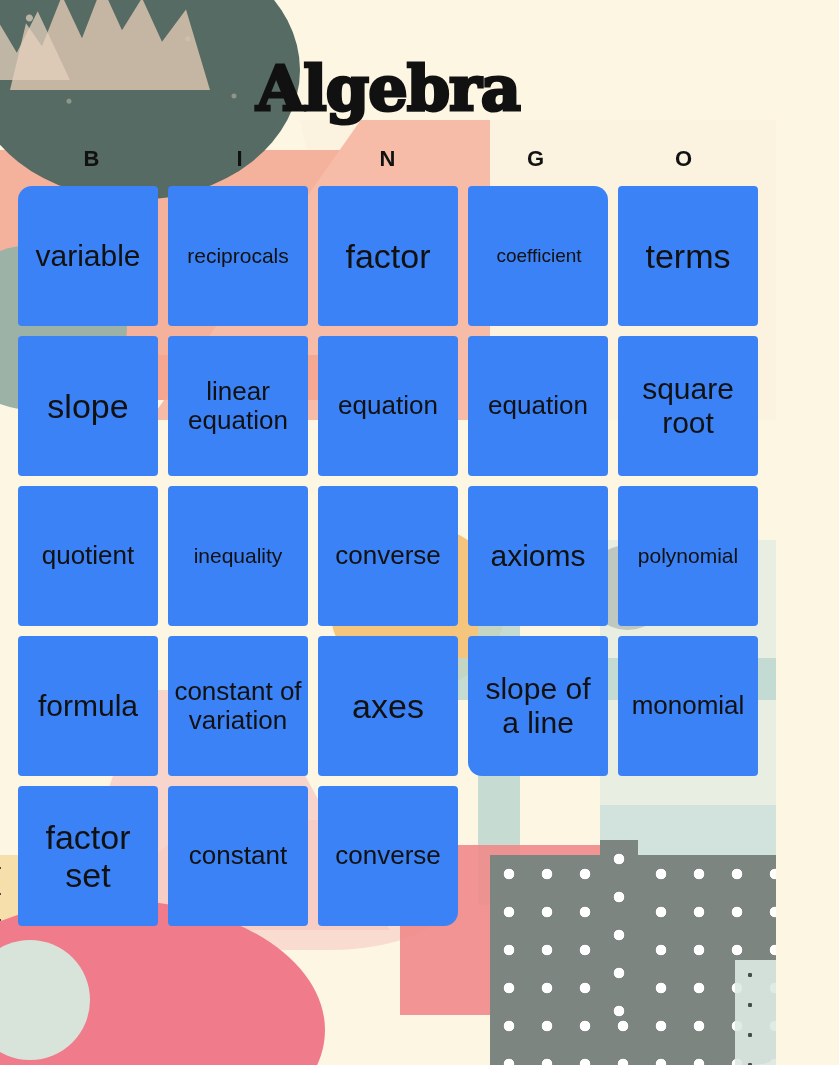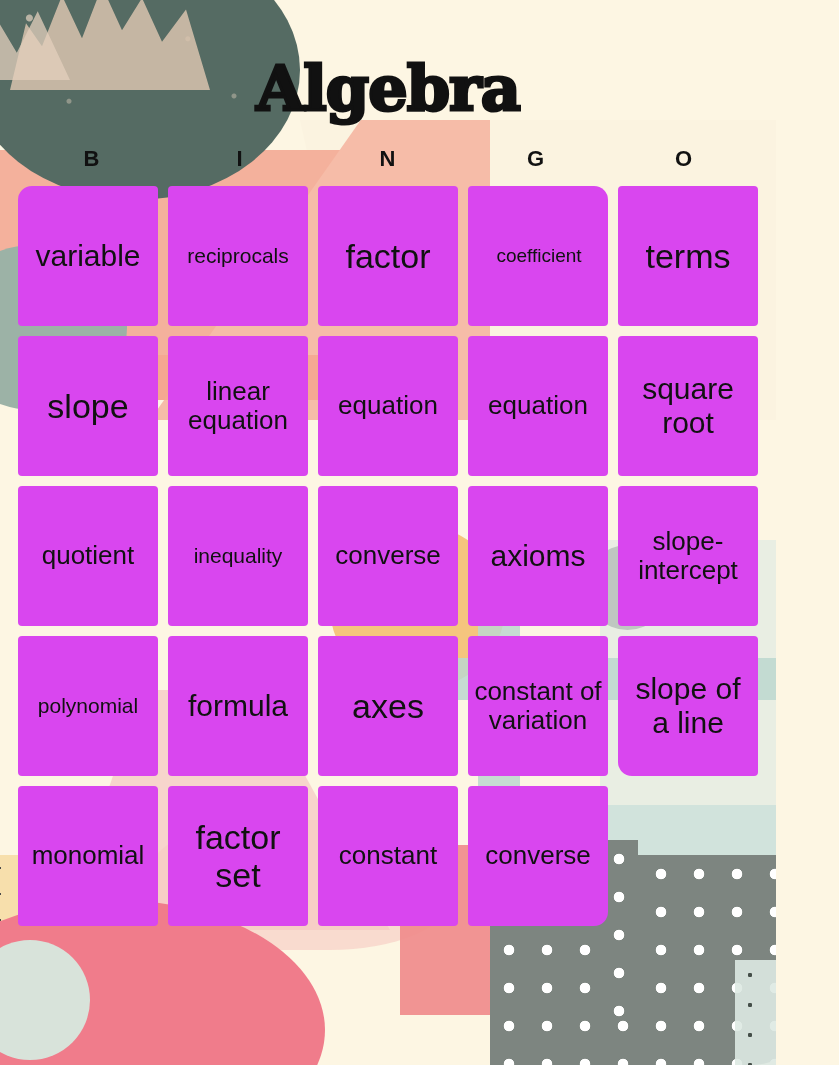--- a/index.html
+++ b/index.html
@@ -211,21 +211,21 @@
 
   #grid{
     display:grid;
     grid-template-columns:repeat(5,140px);
     grid-template-rows:repeat(5,140px);
     gap:10px;
     width:740px;
     margin:14px auto 0 auto;
   }
   .cell{
-    background:#d946ef;
+    background:#3b82f6;
     border-radius:4px;
     display:flex;
     align-items:center;
     justify-content:center;
     text-align:center;
     padding:6px;
     box-sizing:border-box;
     color:#111111;
     line-height:1.12;
     overflow:hidden;
@@ -294,25 +294,24 @@
         <div class="cell t-xl">terms</div>
         <div class="cell t-xl">slope</div>
         <div class="cell t-md">linear equation</div>
         <div class="cell t-md">equation</div>
         <div class="cell t-md">equation</div>
         <div class="cell t-lg">square root</div>
         <div class="cell t-md">quotient</div>
         <div class="cell t-sm">inequality</div>
         <div class="cell t-md">converse</div>
         <div class="cell t-lg">axioms</div>
-        <div class="cell t-md">slope-intercept</div>
         <div class="cell t-sm">polynomial</div>
         <div class="cell t-lg">formula</div>
+        <div class="cell t-md">constant of variation</div>
         <div class="cell t-xl">axes</div>
-        <div class="cell t-md">constant of variation</div>
         <div class="cell t-lg corner-bl">slope of a line</div>
         <div class="cell t-md">monomial</div>
         <div class="cell t-xl">factor set</div>
         <div class="cell t-md">constant</div>
         <div class="cell t-md corner-br">converse</div>
       </div>
   </div>
 
 </div>
 

